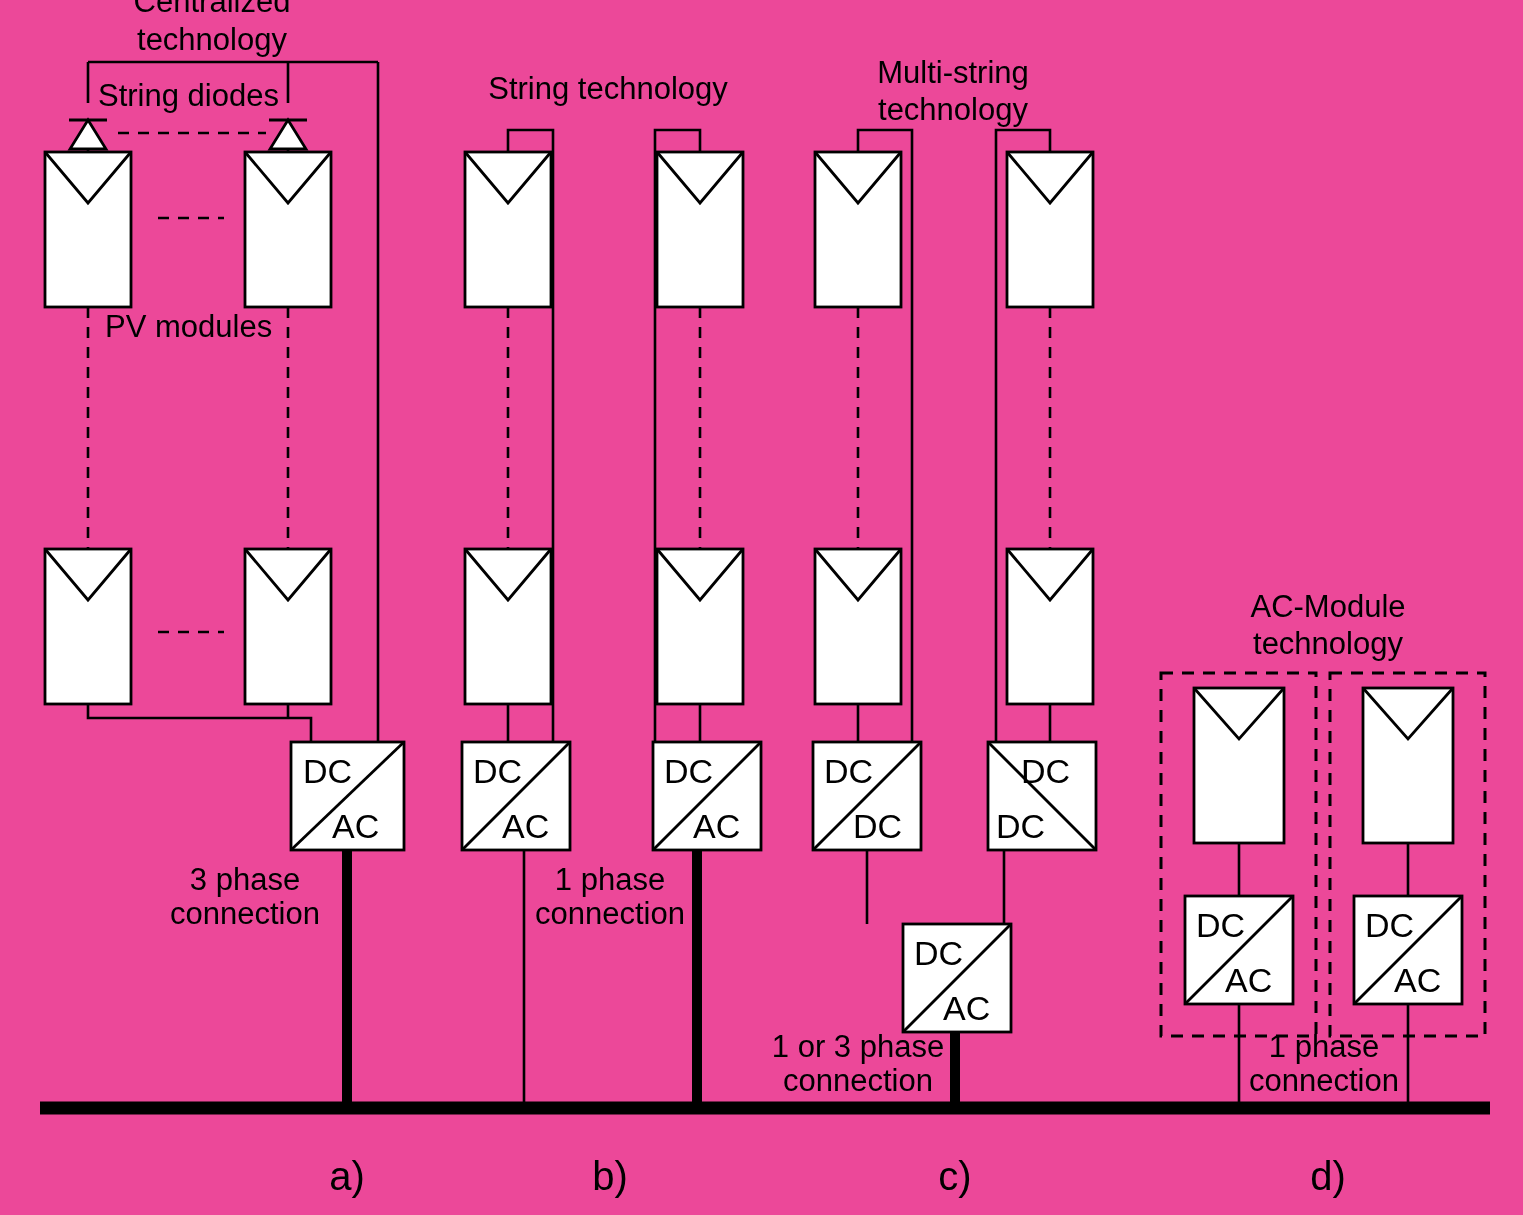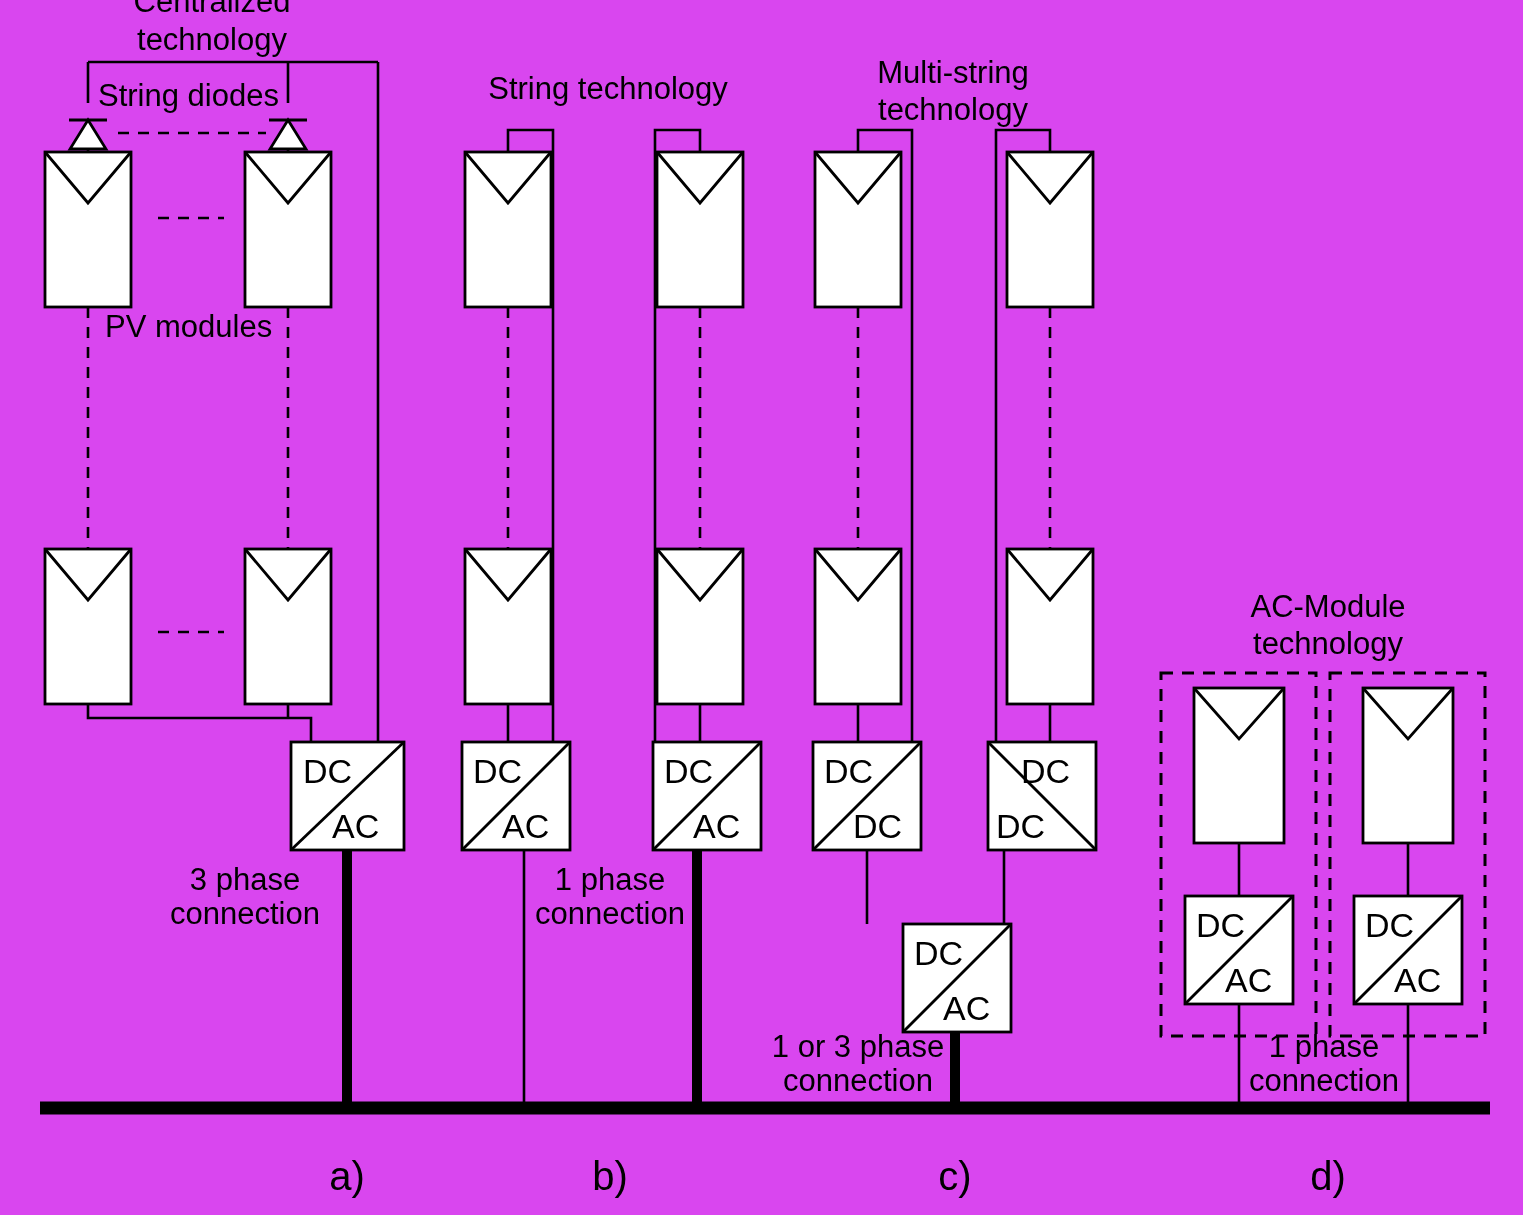--- a/index.html
+++ b/index.html
@@ -1,18 +1,18 @@
 <!DOCTYPE html>
 <html><head>
 <meta charset="utf-8">
 <style>
   html,body{margin:0;padding:0;background:#ffffff;}
   body{width:1523px;height:1215px;overflow:hidden;
        font-family:"Liberation Sans","DejaVu Sans",sans-serif;}
-  #stage{position:relative;width:1523px;height:1215px;background:#d946ef;}
+  #stage{position:relative;width:1523px;height:1215px;background:#ec4899;}
   svg#diagram{position:absolute;left:0;top:0;width:1523px;height:1215px;display:block;}
   .wire{stroke:#000;stroke-width:2.6;fill:none;stroke-linecap:butt;}
   .wire-thick{stroke:#000;stroke-width:10;fill:none;stroke-linecap:butt;}
   .busbar{stroke:#000;stroke-width:13;fill:none;stroke-linecap:butt;}
   .box{stroke:#000;stroke-width:2.8;fill:#ffffff;}
   .chev{stroke:#000;stroke-width:2.8;fill:none;stroke-linejoin:miter;}
   .dash-wire{stroke:#000;stroke-width:2.6;fill:none;stroke-dasharray:11 9;}
   .dash-h{stroke:#000;stroke-width:2.6;fill:none;stroke-dasharray:11 9;}
   .dash-frame{stroke:#000;stroke-width:3;fill:none;stroke-dasharray:12 9;}
   .diode-tri{stroke:#000;stroke-width:2.8;fill:#ffffff;stroke-linejoin:miter;}

